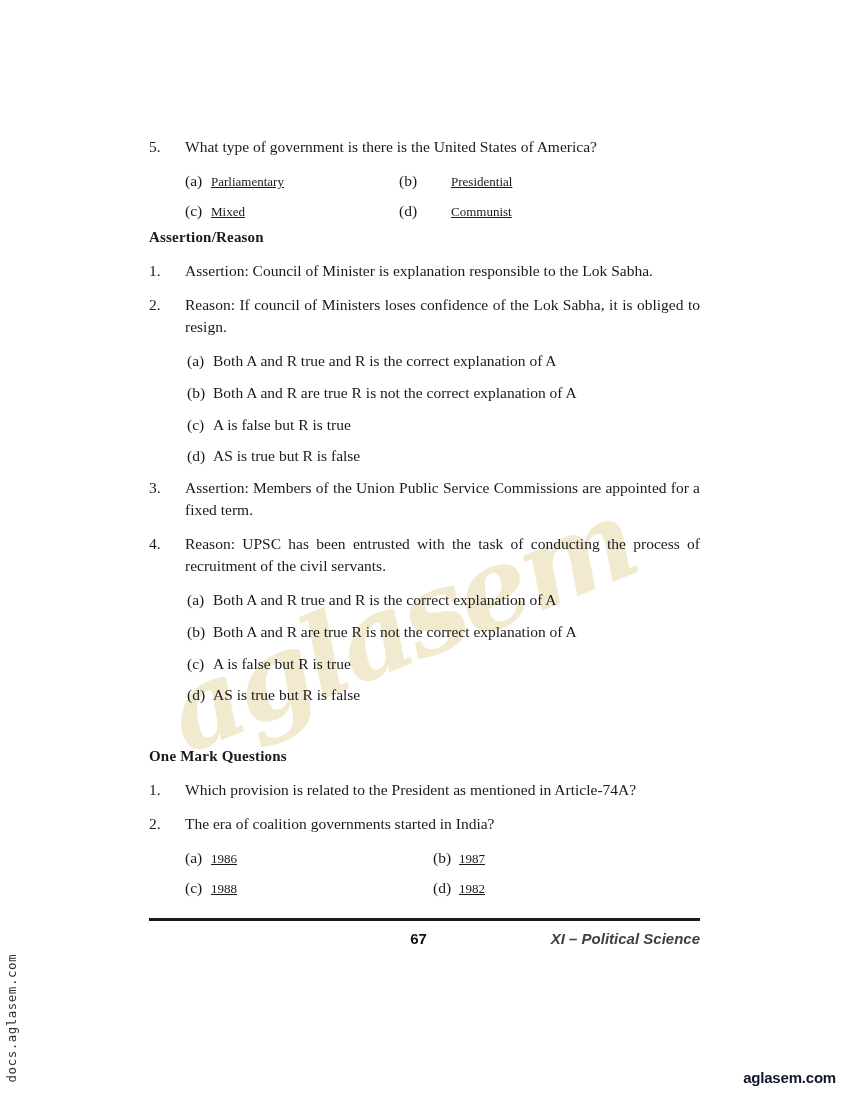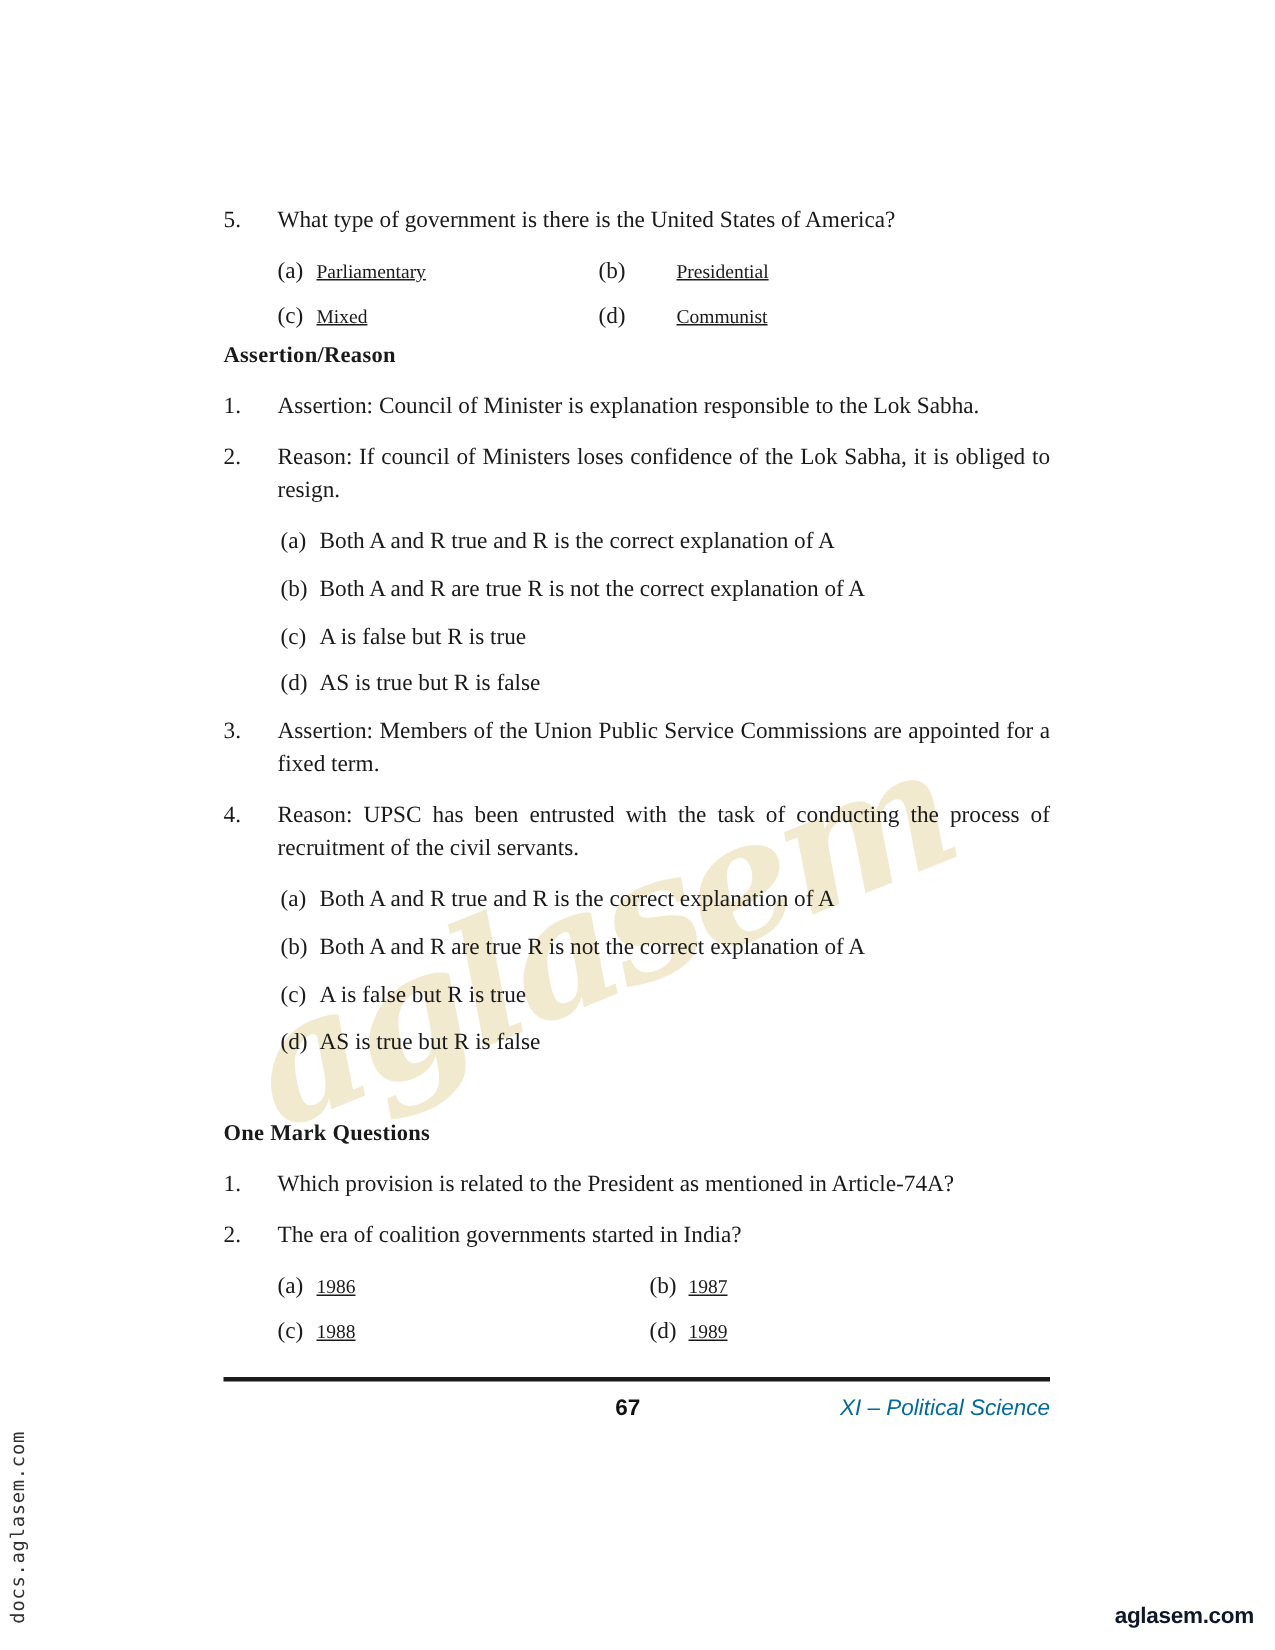--- a/index.html
+++ b/index.html
@@ -167,23 +167,23 @@
     font-weight: 700;
     font-size: 15px;
     color: #111;
   }
   .footer-subject {
     position: absolute;
     right: 0;
     top: 0;
     font-family: "Liberation Sans", "DejaVu Sans", sans-serif;
     font-style: italic;
-    font-weight: 400;
+    font-weight: 700;
     font-size: 15px;
-    color: #0369a1;
+    color: #404040;
     white-space: nowrap;
   }
 
   
   .side-watermark {
     position: absolute;
     left: 4px;
     bottom: 18px;
     z-index: 3;
     font-family: "DejaVu Sans Mono", "Liberation Mono", monospace;
@@ -329,21 +329,21 @@
           <span class="opt-val">1987</span>
         </div>
       </div>
       <div class="opt-line">
         <div class="opt-cell col-a-wide">
           <span class="opt-lab pad-narrow">(c)</span>
           <span class="opt-val">1988</span>
         </div>
         <div class="opt-cell col-b">
           <span class="opt-lab pad-narrow">(d)</span>
-          <span class="opt-val">1989</span>
+          <span class="opt-val">1982</span>
         </div>
       </div>
     </div>
 
   </div>
 
   <div class="footer">
     <div class="footer-rule"></div>
     <div class="footer-row">
       <div class="footer-page">67</div>

